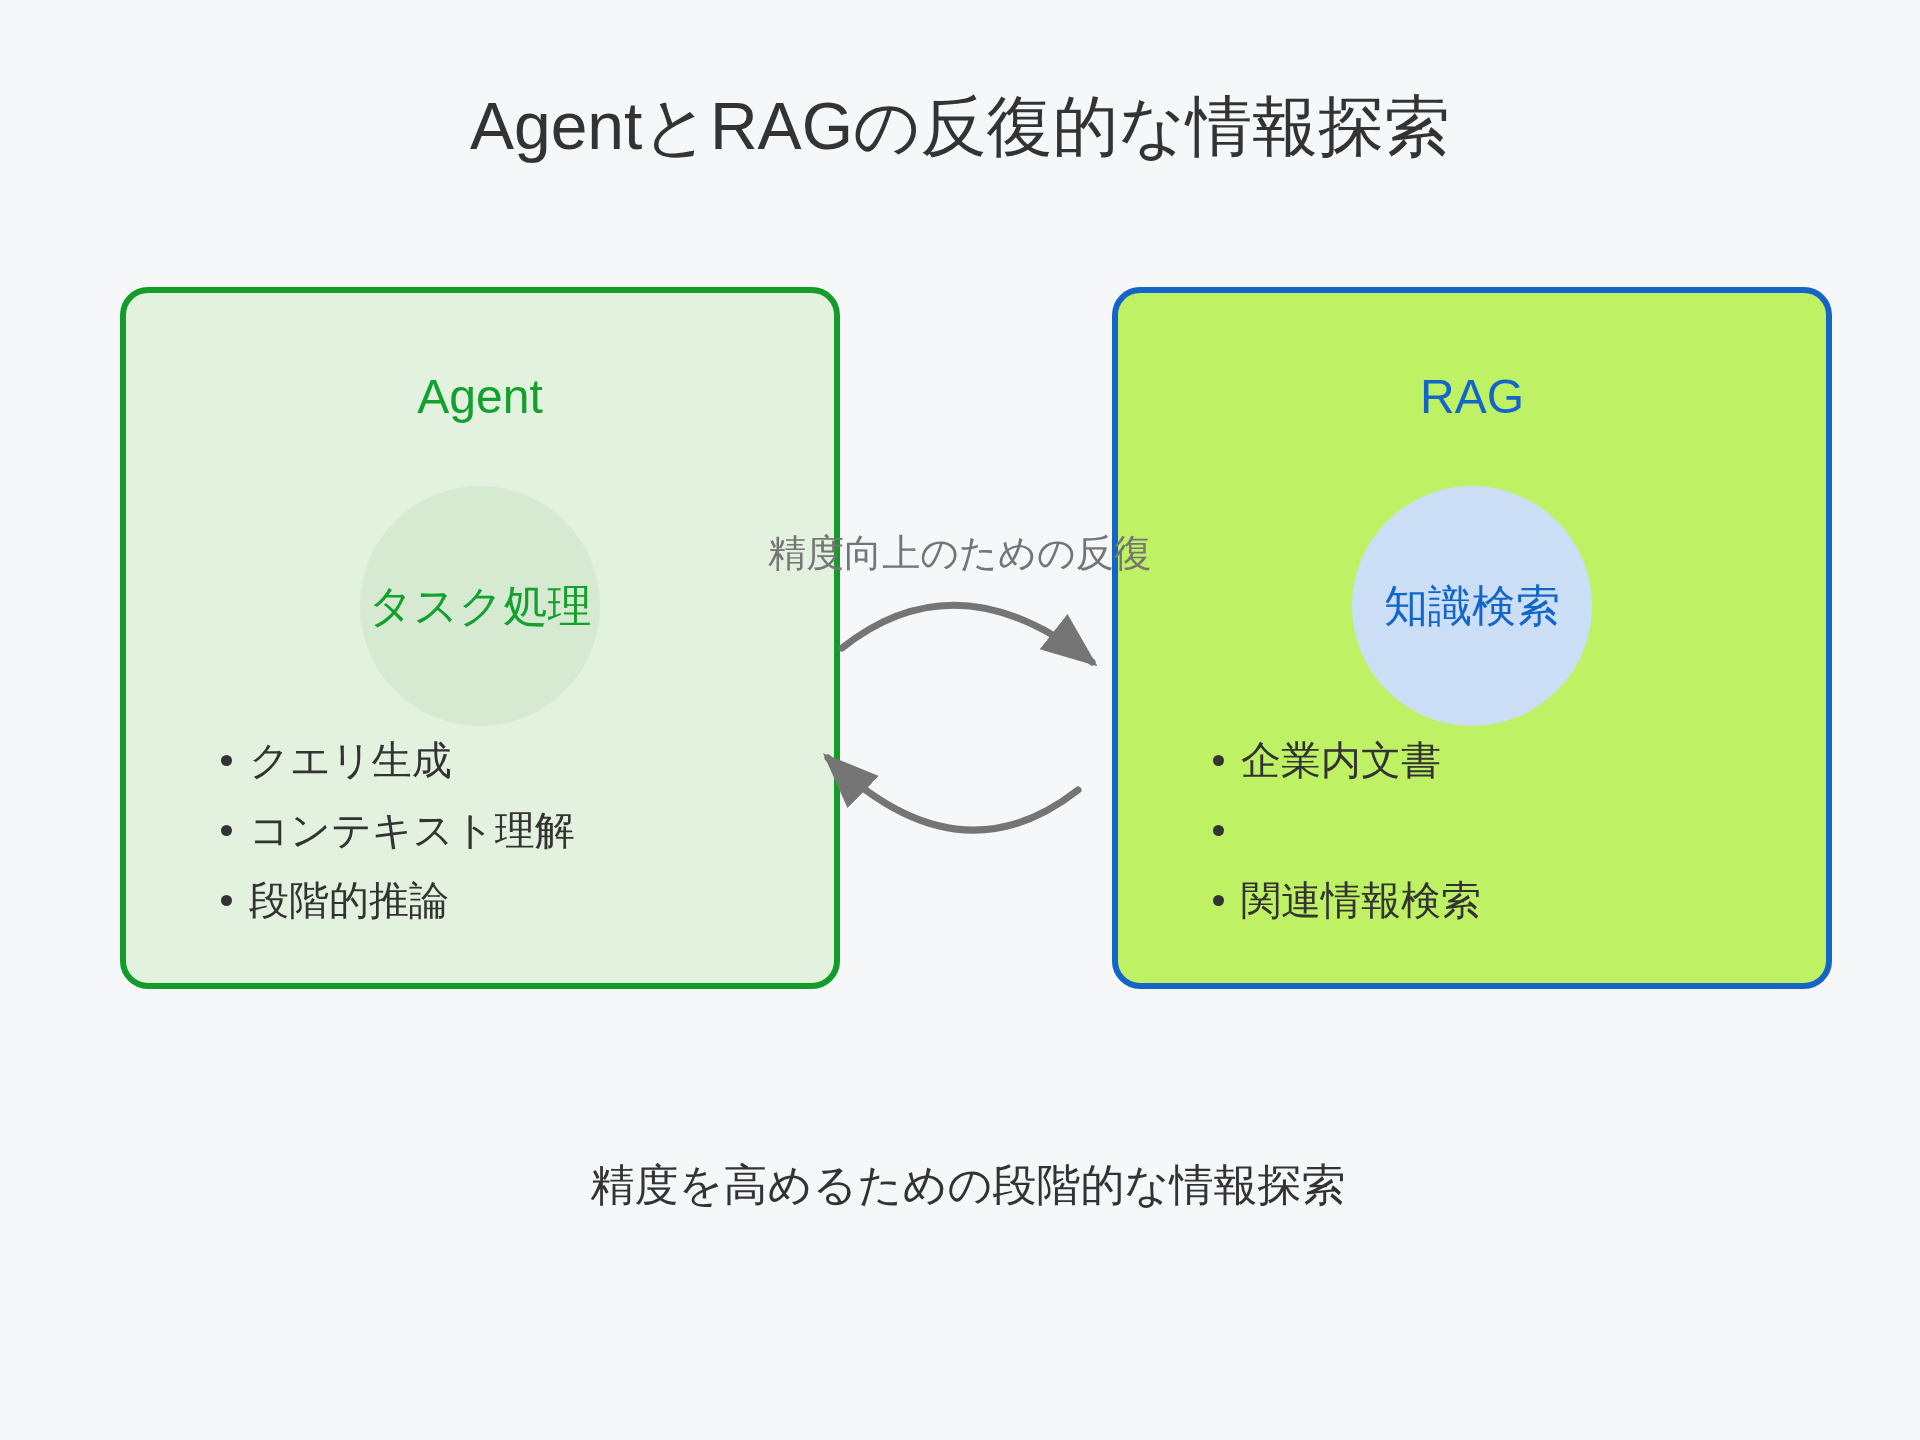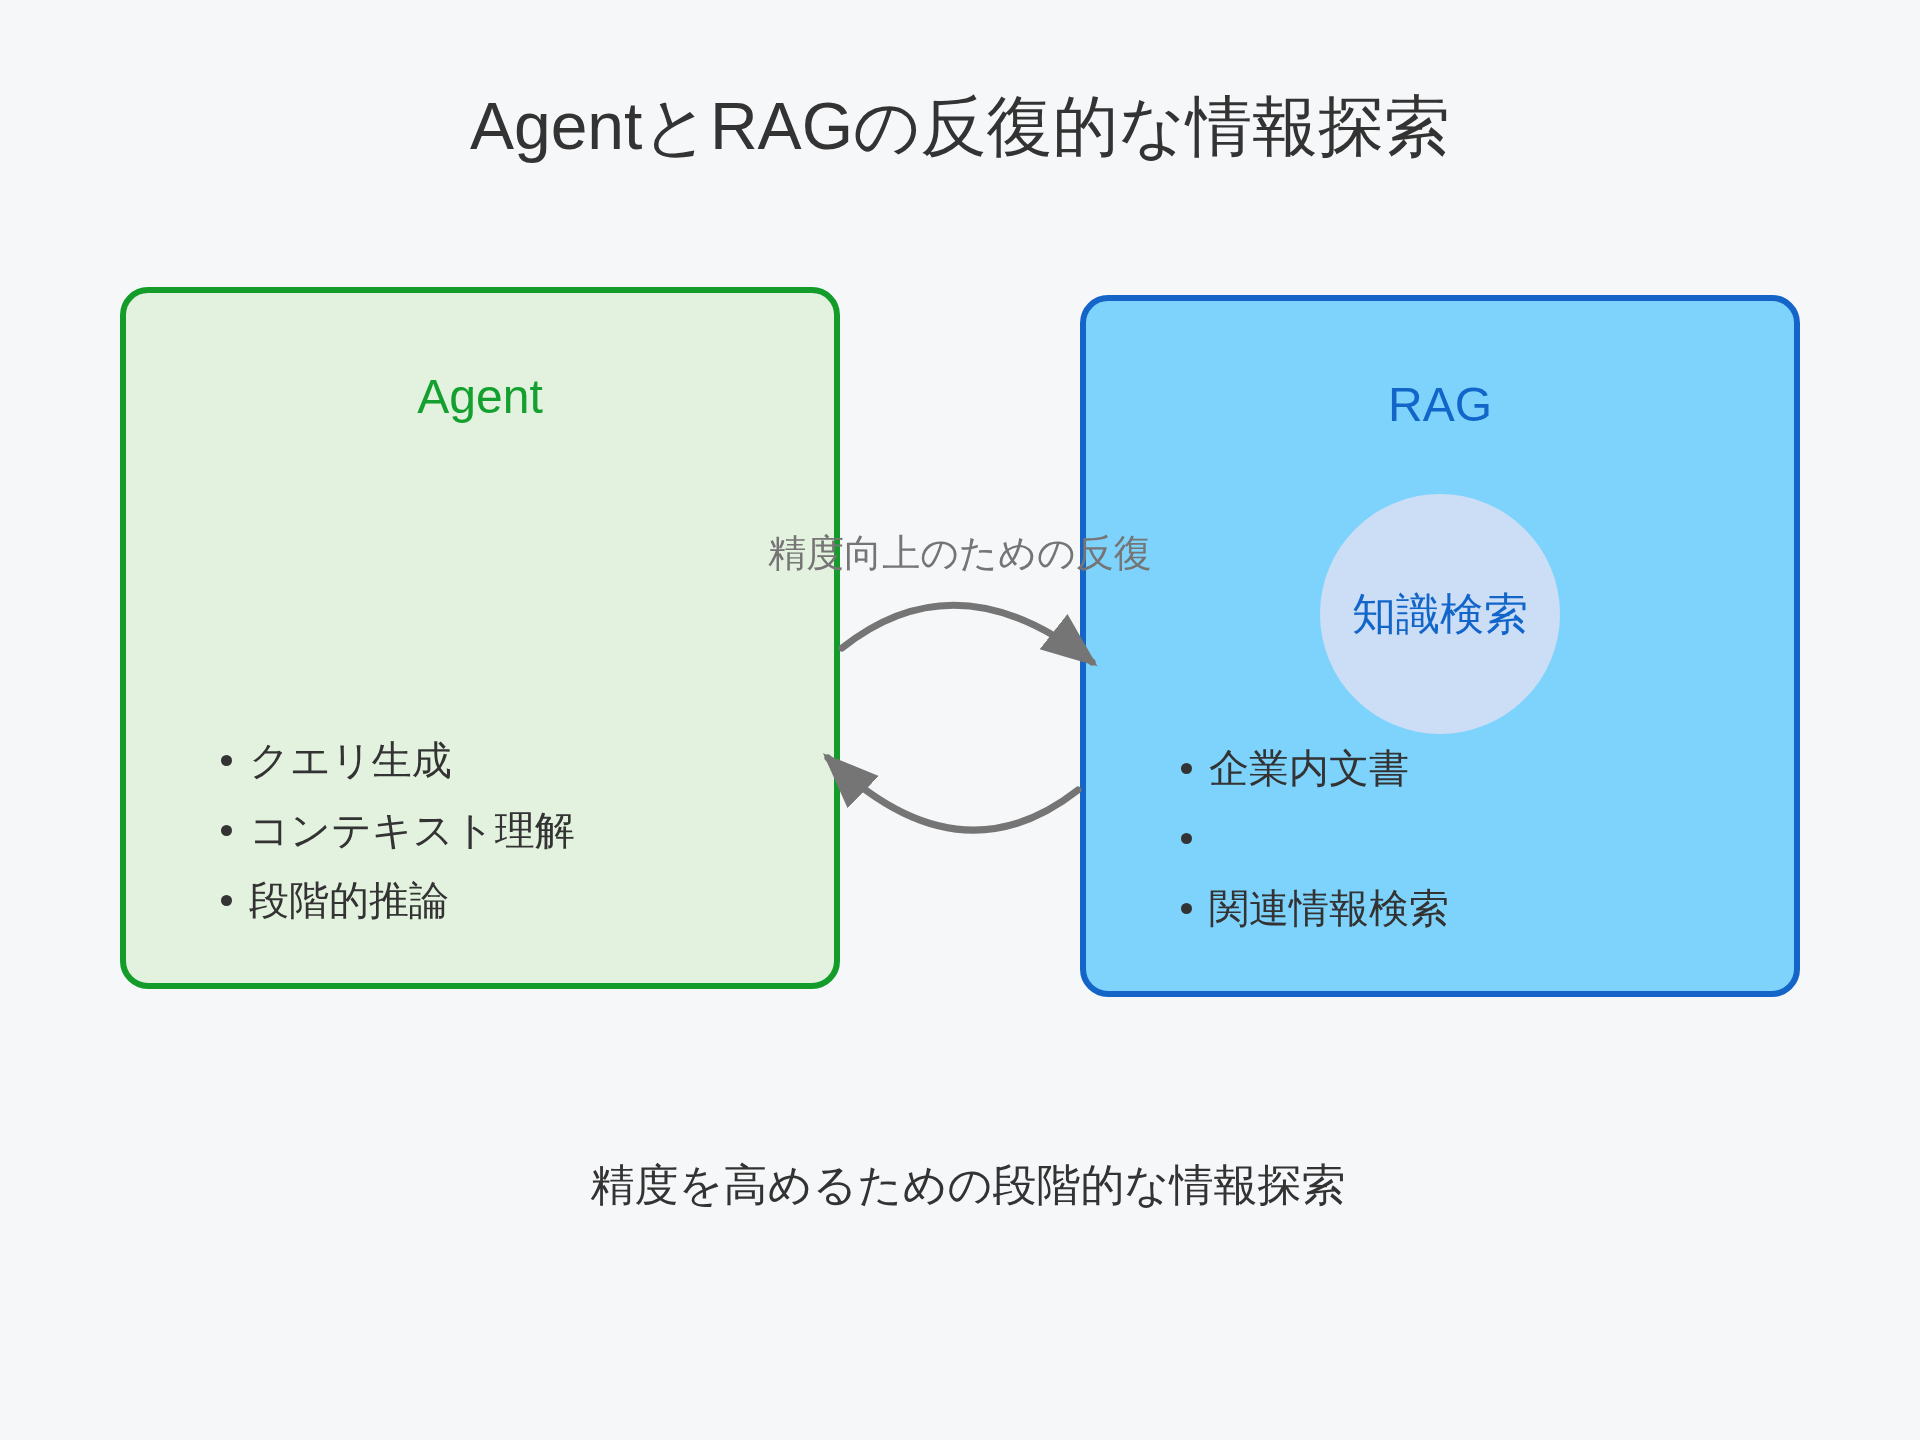--- a/index.html
+++ b/index.html
@@ -18,21 +18,21 @@
     font-size:66px;font-weight:500;color:#333;
   }
   .box{
     position:absolute;top:287px;
     width:720px;height:702px;
     border-radius:28px;
     box-sizing:border-box;
     border:6px solid;
   }
   .box.agent{left:120px;background:#e3f1df;border-color:#149c2b;}
-  .box.rag{left:1080px;background:#7dd3fc;border-color:#1565c8;margin-top:8px;}
+  .box.rag{left:1112px;background:#bef264;border-color:#1565c8;}
   .box-title{
     position:absolute;top:78px;left:0;right:0;
     margin:0;text-align:center;
     font-size:48px;font-weight:500;line-height:1.1;
   }
   .agent .box-title{color:#14a02e;}
   .rag .box-title{color:#1266c9;}
   .circle{
     position:absolute;top:193px;left:calc(50% - 120px);
     width:240px;height:240px;border-radius:50%;
@@ -74,20 +74,23 @@
 </style>
 </head>
 <body>
 
 <div class="canvas">
 
   <h1 class="diagram-title">AgentとRAGの反復的な情報探索</h1>
 
   <section class="box agent">
     <h2 class="box-title">Agent</h2>
+    <div class="circle">
+      <span class="circle-label">タスク処理</span>
+    </div>
     <ul class="bullets">
       <li>
         <span class="dot"></span>
         <span>クエリ生成</span>
       </li>
       <li>
         <span class="dot"></span>
         <span>コンテキスト理解</span>
       </li>
       <li>

